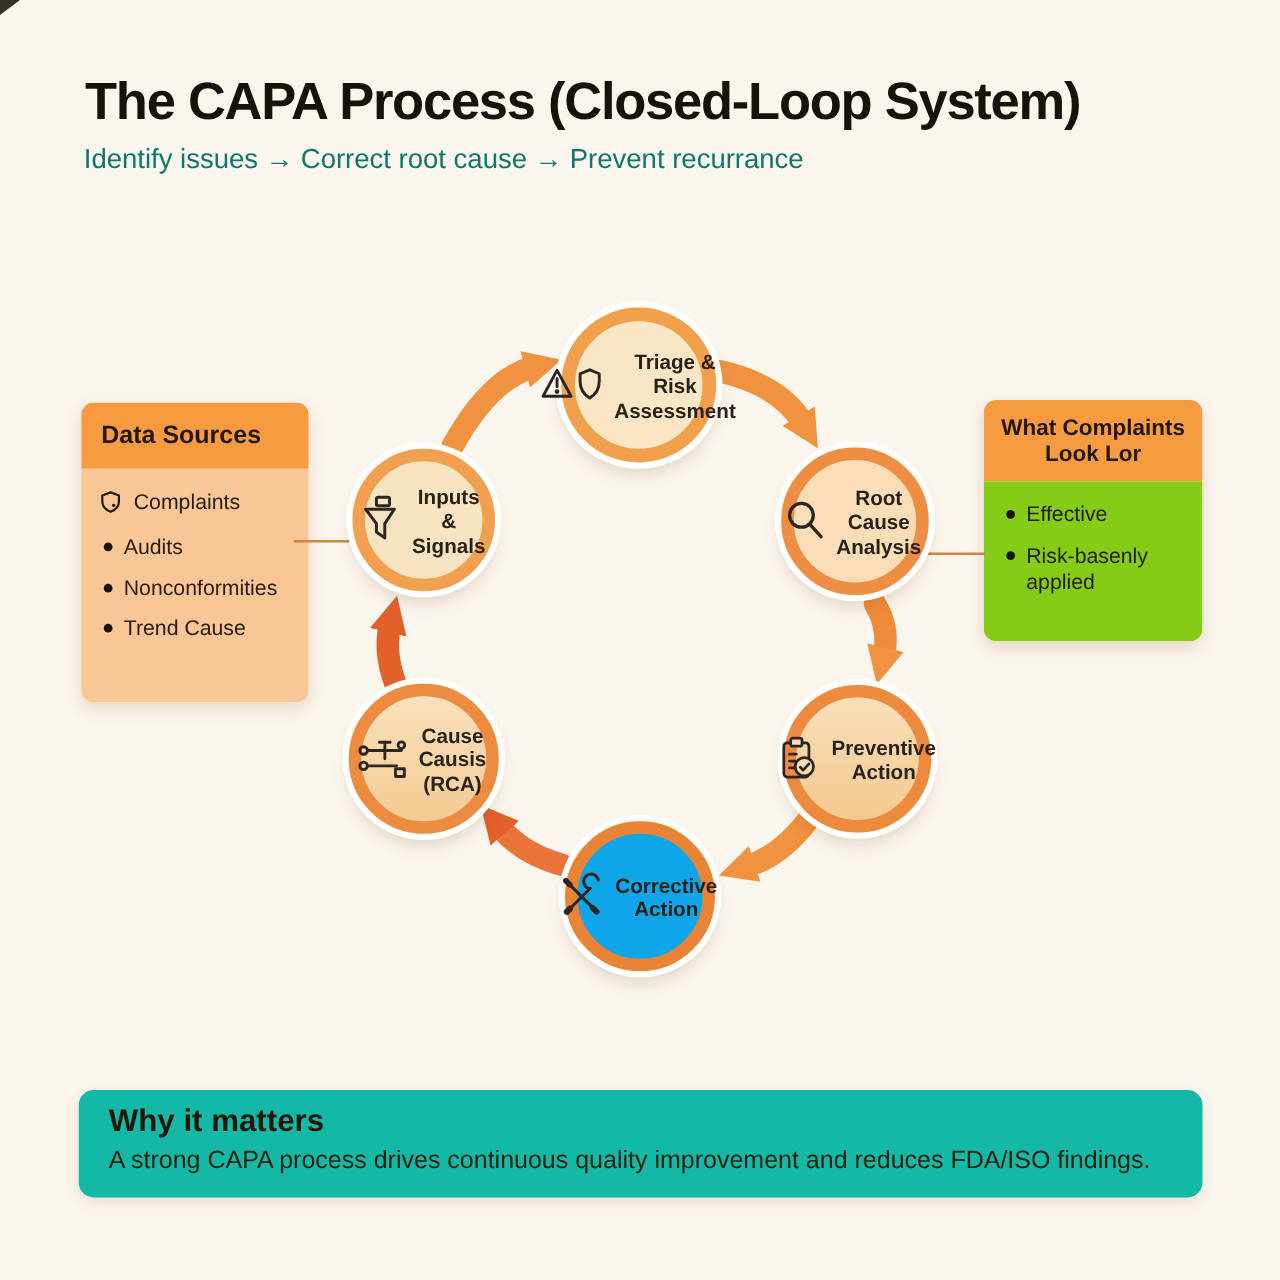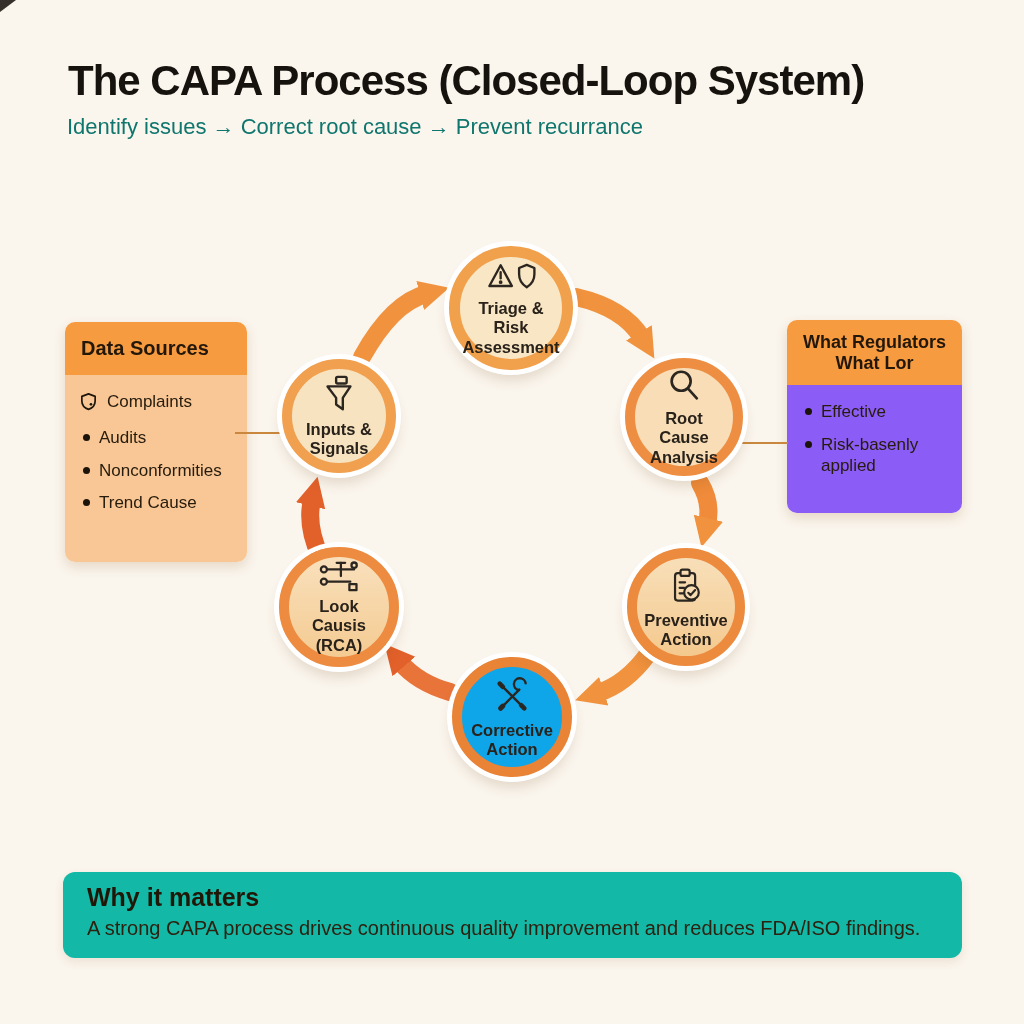--- a/index.html
+++ b/index.html
@@ -30,38 +30,38 @@
   }
   .panel-left{left:65px;top:322px;width:182px;}
   .panel-right{left:787px;top:320px;width:175px;}
   .panel-header{
     background:#f79b40;color:#23170a;font-weight:bold;
     padding:15px 16px;font-size:20px;line-height:1.15;
   }
   .panel-right .panel-header{font-size:18px;text-align:center;padding:12px 8px;}
   .panel-body{background:#f8c795;padding:16px 12px 16px 14px;}
   .panel-left .panel-body{height:155px;}
-  .panel-right .panel-body{background:#8b5cf6;height:96px;}
+  .panel-right .panel-body{background:#84cc16;height:96px;}
   .panel-item{
     display:flex;align-items:flex-start;gap:9px;
     font-size:17px;color:#261b0c;margin-bottom:11px;line-height:1.25;
   }
   .bullet-dot{
     width:7px;height:7px;border-radius:50%;background:#1c140a;
     flex:0 0 auto;margin-top:7px;margin-left:4px;
   }
   .item-icon{flex:0 0 auto;margin-top:1px;}
   
   .connector{position:absolute;height:2px;background:#c9883e;}
   .connector-left{left:235px;top:432px;width:48px;}
   .connector-right{left:742px;top:442px;width:46px;}
   
   .node{
     position:absolute;border-radius:50%;box-sizing:border-box;
-    display:flex;flex-direction:column;align-items:center;justify-content:center;
+    display:flex;flex-direction:row;align-items:center;justify-content:center;
     text-align:center;
     box-shadow:0 0 0 5px #ffffff,0 9px 14px rgba(120,75,25,.20);
   }
   .node-label{
     font-size:16.5px;font-weight:bold;color:#29221a;line-height:1.18;
     margin-top:4px;padding:0 6px;
   }
   .node-triage{left:449px;top:246px;width:124px;height:124px;
     border:11px solid #f1a04c;background:#f9e6c4;}
   .node-rootcause{left:625px;top:358px;width:118px;height:118px;
@@ -115,21 +115,21 @@
       <span>Nonconformities</span>
     </div>
     <div class="panel-item">
       <span class="bullet-dot"></span>
       <span>Trend Cause</span>
     </div>
   </div>
 </div>
 
 <div class="panel panel-right">
-  <div class="panel-header">What Regulators What Lor</div>
+  <div class="panel-header">What Complaints Look Lor</div>
   <div class="panel-body">
     <div class="panel-item">
       <span class="bullet-dot"></span>
       <span>Effective</span>
     </div>
     <div class="panel-item">
       <span class="bullet-dot"></span>
       <span style="max-width:115px;">Risk-basenly applied</span>
     </div>
   </div>
@@ -212,21 +212,21 @@
       <circle cx="8" cy="11" r="3.2"></circle>
       <line x1="11.5" y1="11" x2="40" y2="11"></line>
       <line x1="26" y1="4" x2="26" y2="18"></line>
       <line x1="21.5" y1="4" x2="30.5" y2="4"></line>
       <circle cx="40" cy="6.5" r="2.8"></circle>
       <circle cx="8" cy="24" r="3.2"></circle>
       <line x1="11.5" y1="24" x2="36" y2="24"></line>
       <rect x="35" y="26.5" width="7.5" height="6.5"></rect>
     </svg>
   </span>
-  <div class="node-label">Look Causis (RCA)</div>
+  <div class="node-label">Cause Causis (RCA)</div>
 </div>
 
 <div class="node node-inputs">
   <span>
     <svg width="40" height="42" viewBox="0 0 40 44" fill="none" stroke="#2b2620" stroke-width="2.5" stroke-linecap="round" stroke-linejoin="round">
       <rect x="17" y="3" width="11" height="7" rx="1.5"></rect>
       <path d="M8,13 H32 L24,25 V37 L17,32 V25 Z"></path>
     </svg>
   </span>
   <div class="node-label">Inputs &amp; Signals</div>

